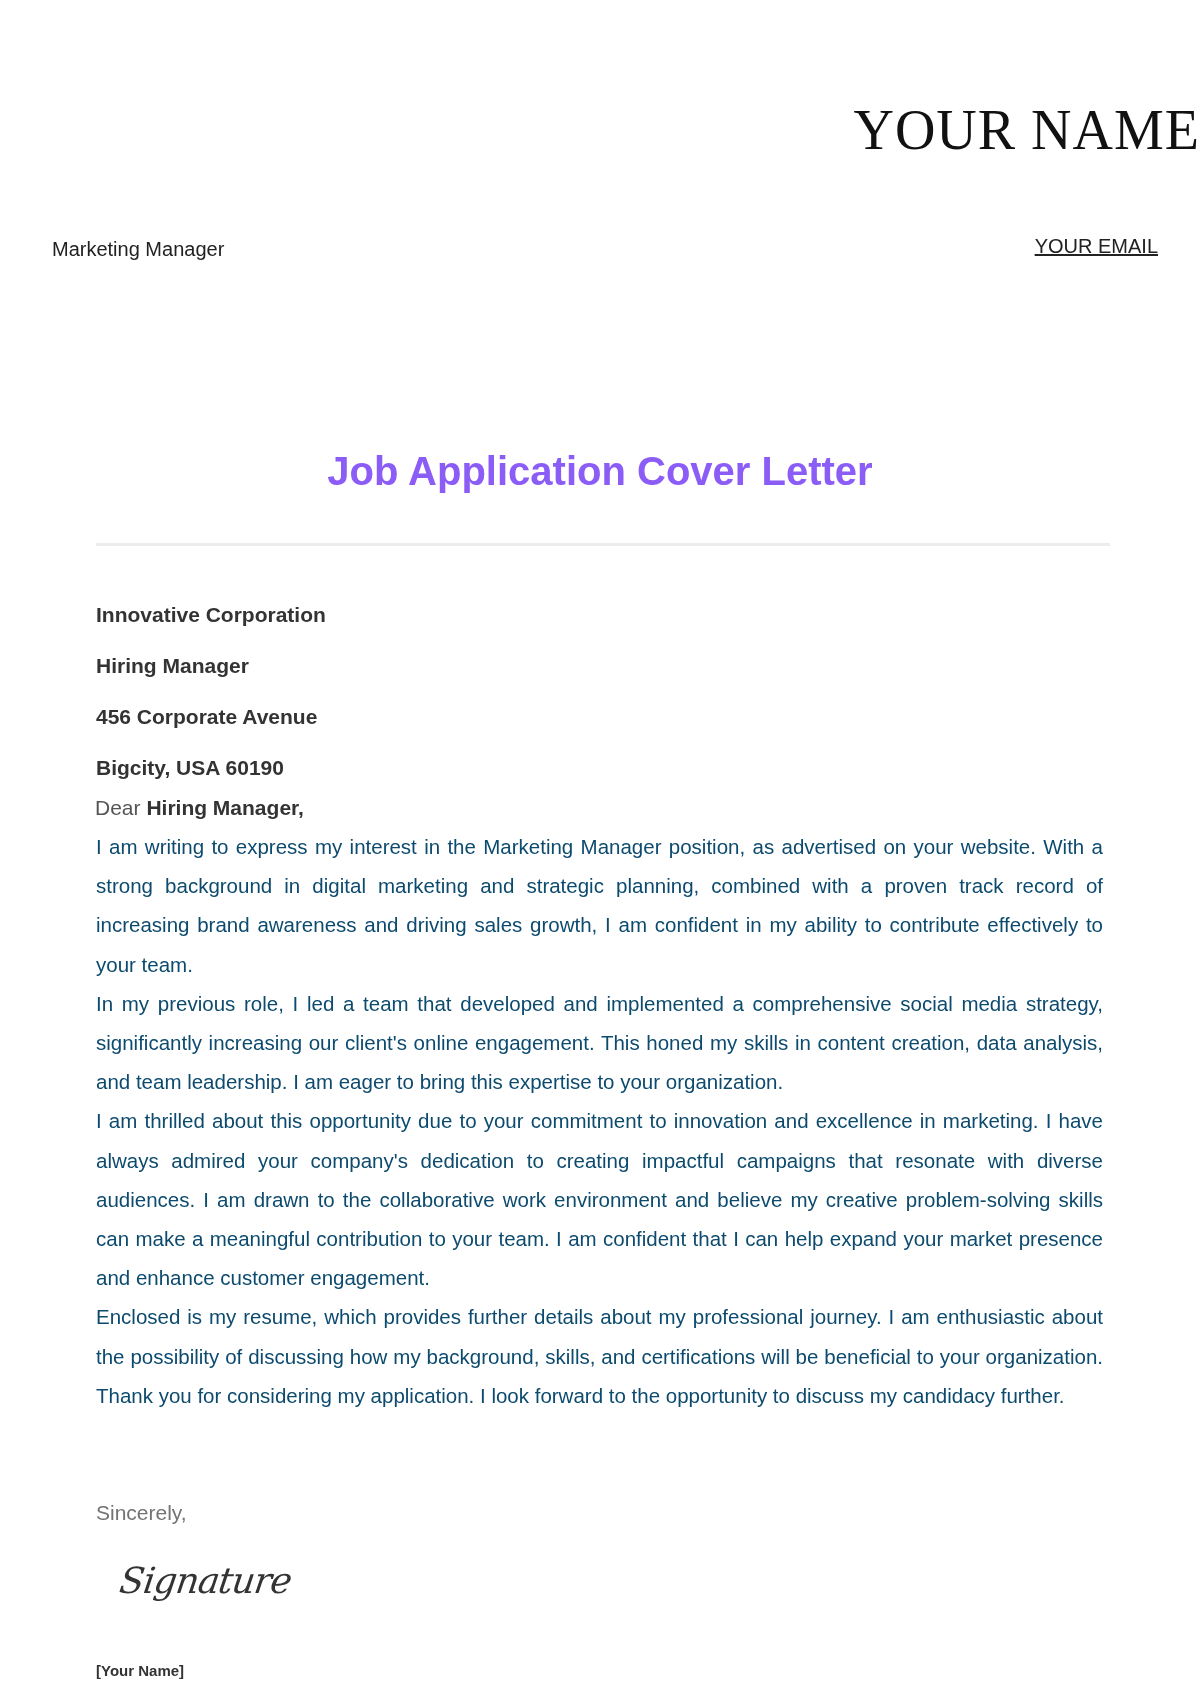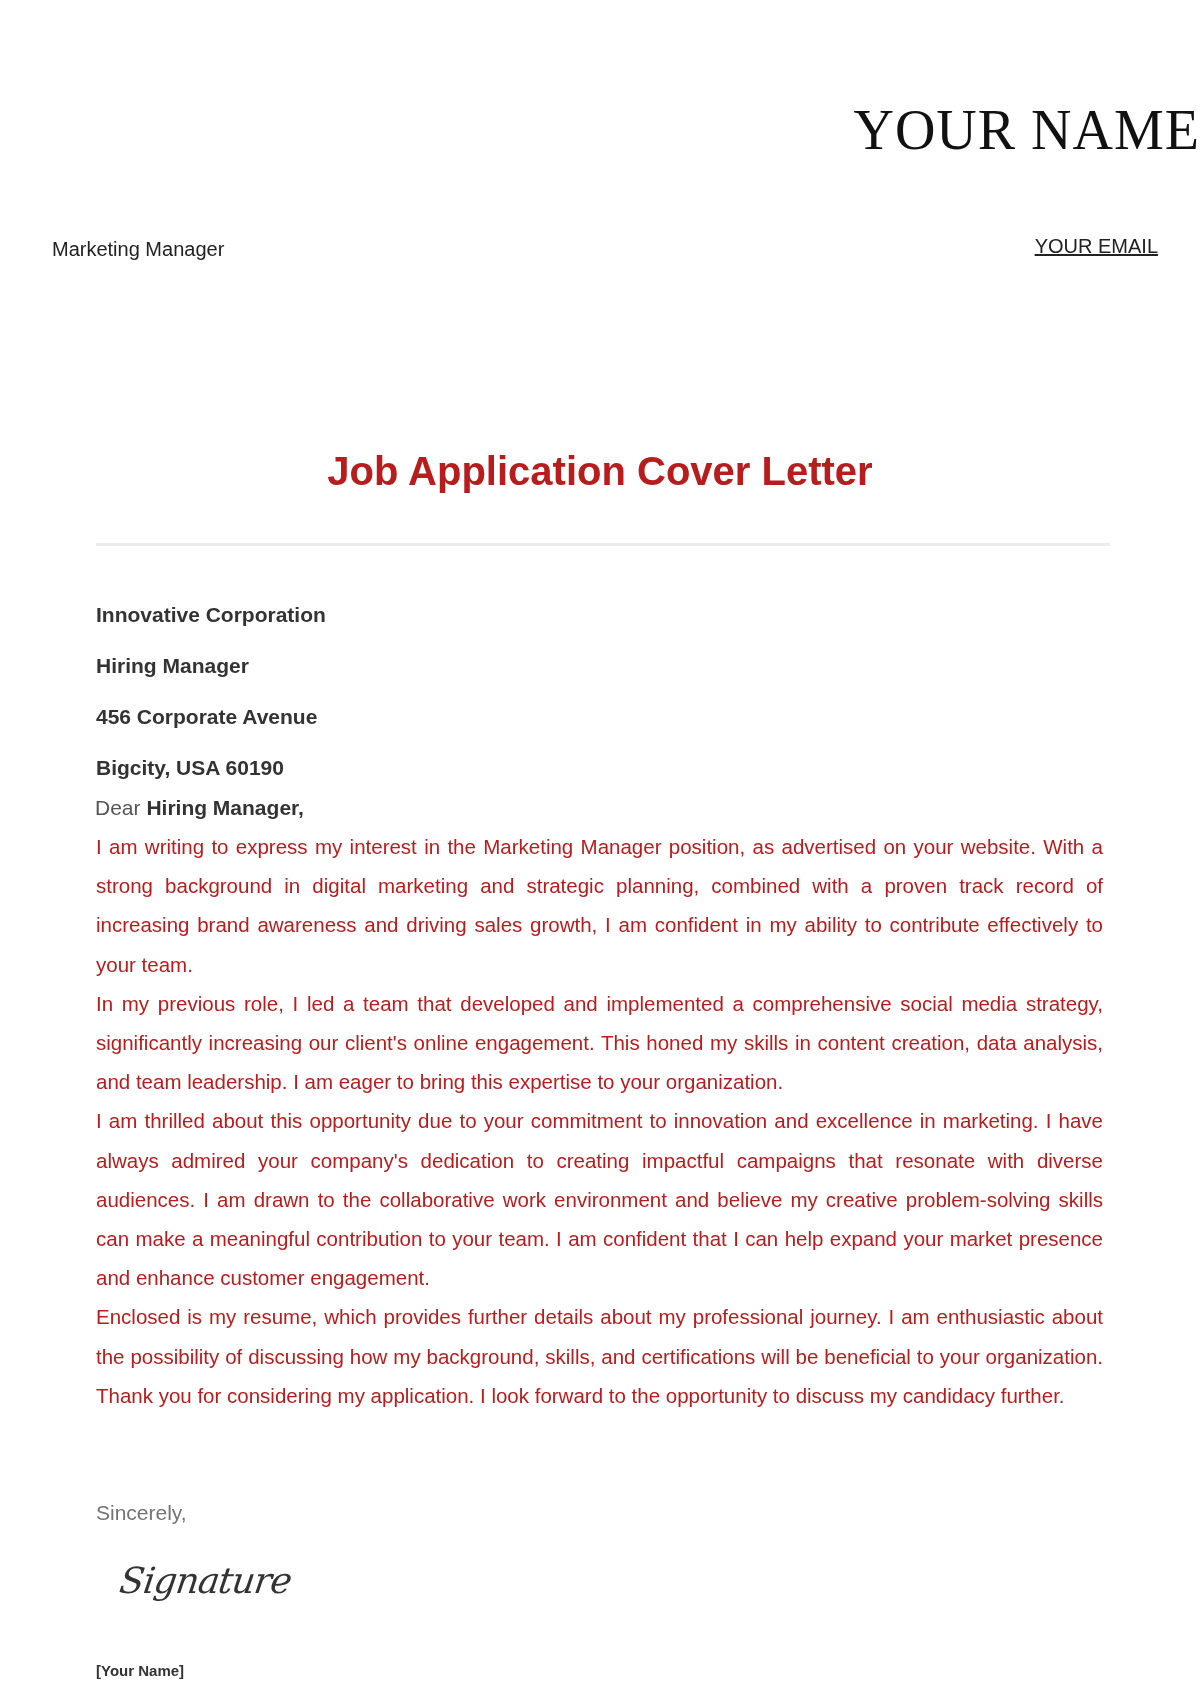--- a/index.html
+++ b/index.html
@@ -45,21 +45,21 @@
     }
     .sub-left { position: absolute; left: 0; top: 0; text-align: right; }
     .sub-right { position: absolute; right: 0; top: -3px; text-decoration: underline; }
     .doc-heading {
       position: absolute;
       left: 0; right: 0;
       top: 446px;
       text-align: center;
       font-size: 40px;
       font-weight: bold;
-      color: #b91c1c;
+      color: #8b5cf6;
       margin: 0;
       line-height: 50px;
     }
     .divider {
       position: absolute;
       left: 96px;
       width: 1014px;
       top: 543px;
       height: 3px;
       background: #ececec;
@@ -85,21 +85,21 @@
       line-height: 26px;
       margin-left: 10px;
     }
     .greeting b { color: #333333; }
     .body-text {
       position: absolute;
       left: 96px;
       width: 1007px;
       top: 827px;
       font-size: 20.5px;
-      color: #b91c1c;
+      color: #0c4a6e;
       line-height: 39.2px;
     }
     .body-text p {
       margin: 0;
       text-align: justify;
     }
     .closing {
       position: absolute;
       left: 96px;
       top: 1500px;

